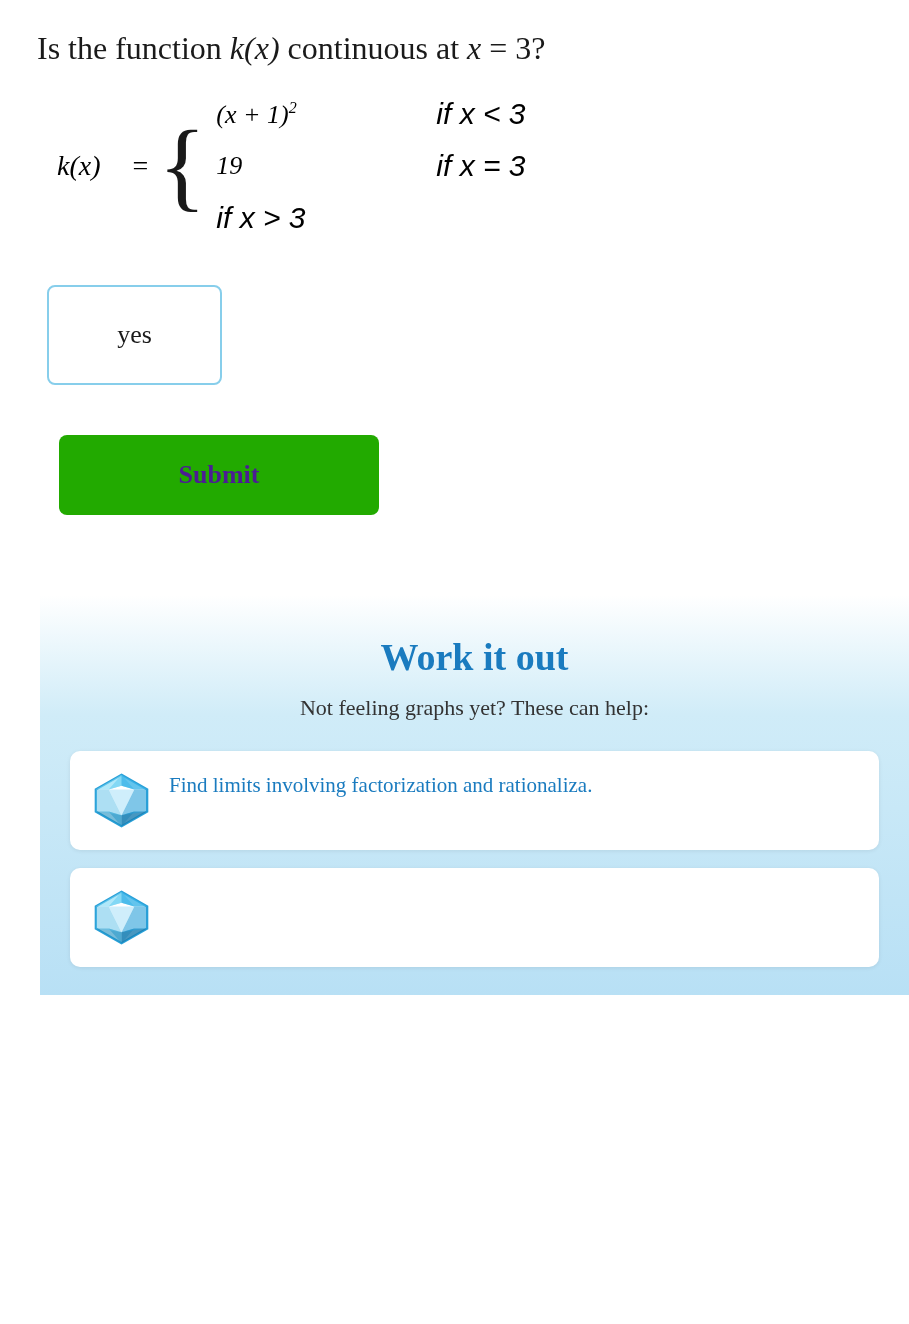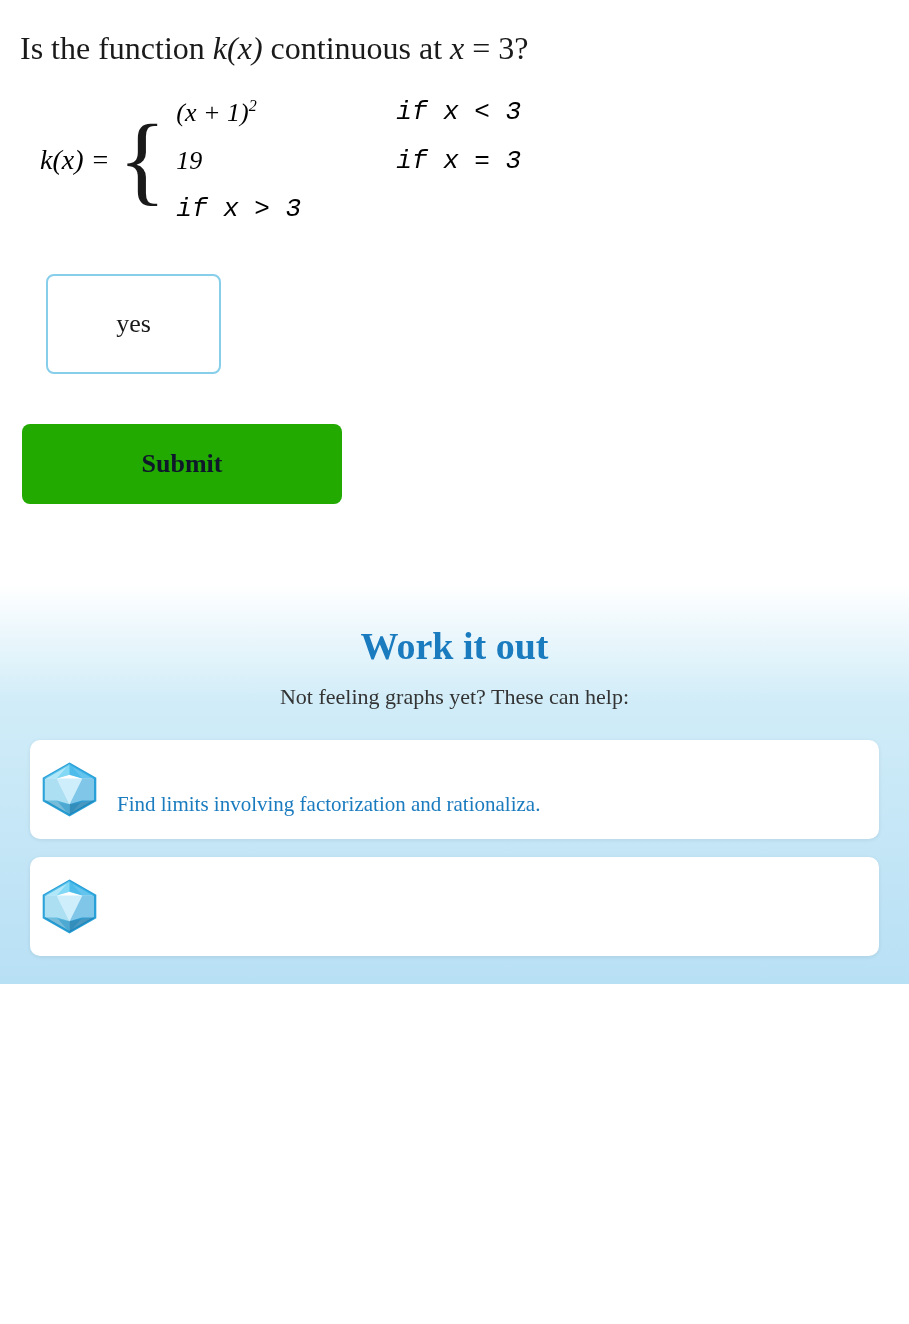--- a/index.html
+++ b/index.html
@@ -10,21 +10,21 @@
 
     body {
       font-family: 'Georgia', serif;
       background: #ffffff;
       width: 909px;
       min-height: 1324px;
       overflow-x: hidden;
     }
 
     .main-content {
-      padding: 30px 20px 0 20px;
+      padding: 30px 20px 0 37px;
     }
 
     .question-title {
       font-size: 32px;
       font-style: italic;
       color: #1a1a1a;
       margin-bottom: 30px;
       font-family: 'Georgia', serif;
       font-style: normal;
     }
@@ -33,21 +33,21 @@
       display: flex;
       align-items: center;
       margin-left: 20px;
       margin-bottom: 50px;
       font-size: 28px;
       font-family: 'Georgia', serif;
     }
 
     .k-label {
       font-style: italic;
-      margin-right: 9px;
+      margin-right: 32px;
       font-size: 28px;
       align-self: center;
     }
 
     .equals {
       margin-right: 10px;
       align-self: center;
     }
 
     .brace-container {
@@ -82,66 +82,67 @@
       font-style: italic;
       min-width: 160px;
       font-family: 'Georgia', serif;
     }
 
     .case-expr sup {
       font-size: 16px;
     }
 
     .case-cond {
-      font-size: 26px;
-      font-style: italic;
-      font-family: Liberation Mono, monospace;
+      font-size: 30px;
+      font-style: italic;
+      font-family: Liberation Sans, sans-serif;
     }
 
     .answer-buttons {
       display: flex;
       gap: 36px;
       margin-bottom: 50px;
-      margin-left: 26px;
+      margin-left: 10px;
     }
 
     .answer-btn {
       width: 175px;
       height: 100px;
       border: 2.5px solid #87CEEB;
       border-radius: 8px;
       background: #ffffff;
       font-size: 26px;
       font-family: 'Georgia', serif;
       cursor: pointer;
       display: flex;
       align-items: center;
       justify-content: center;
       color: #1a1a1a;
     }
 
     .submit-btn {
       background: #22aa00;
-      color: #0f172a;
+      color: #4c1d95;
       border: none;
       border-radius: 8px;
       font-size: 26px;
       font-family: 'Georgia', serif;
       font-weight: bold;
       width: 320px;
       height: 80px;
       cursor: pointer;
-      margin-left: 2px;
+      margin-left: 22px;
       margin-bottom: 80px;
     }
 
     .work-it-out-section {
       background: linear-gradient(to bottom, #ffffff 0%, #d0ecf8 30%, #b8e0f5 100%);
       padding: 40px 30px 0 30px;
       min-height: 400px;
+      margin-left: 40px;
     }
 
     .work-it-out-title {
       text-align: center;
       font-size: 38px;
       font-weight: bold;
       color: #1a7bbf;
       margin-bottom: 16px;
       font-family: 'Georgia', serif;
     }
@@ -150,23 +151,23 @@
       text-align: center;
       font-size: 22px;
       color: #333333;
       margin-bottom: 30px;
       font-family: 'Georgia', serif;
     }
 
     .resource-card {
       background: #ffffff;
       border-radius: 10px;
-      padding: 22px 12px;
-      display: flex;
-      align-items: flex-end;
+      padding: 22px 24px;
+      display: flex;
+      align-items: flex-start;
       gap: 20px;
       margin-bottom: 18px;
       box-shadow: 0 1px 4px rgba(0,0,0,0.08);
     }
 
     .diamond-icon {
       width: 55px;
       height: 55px;
       flex-shrink: 0;
     }

